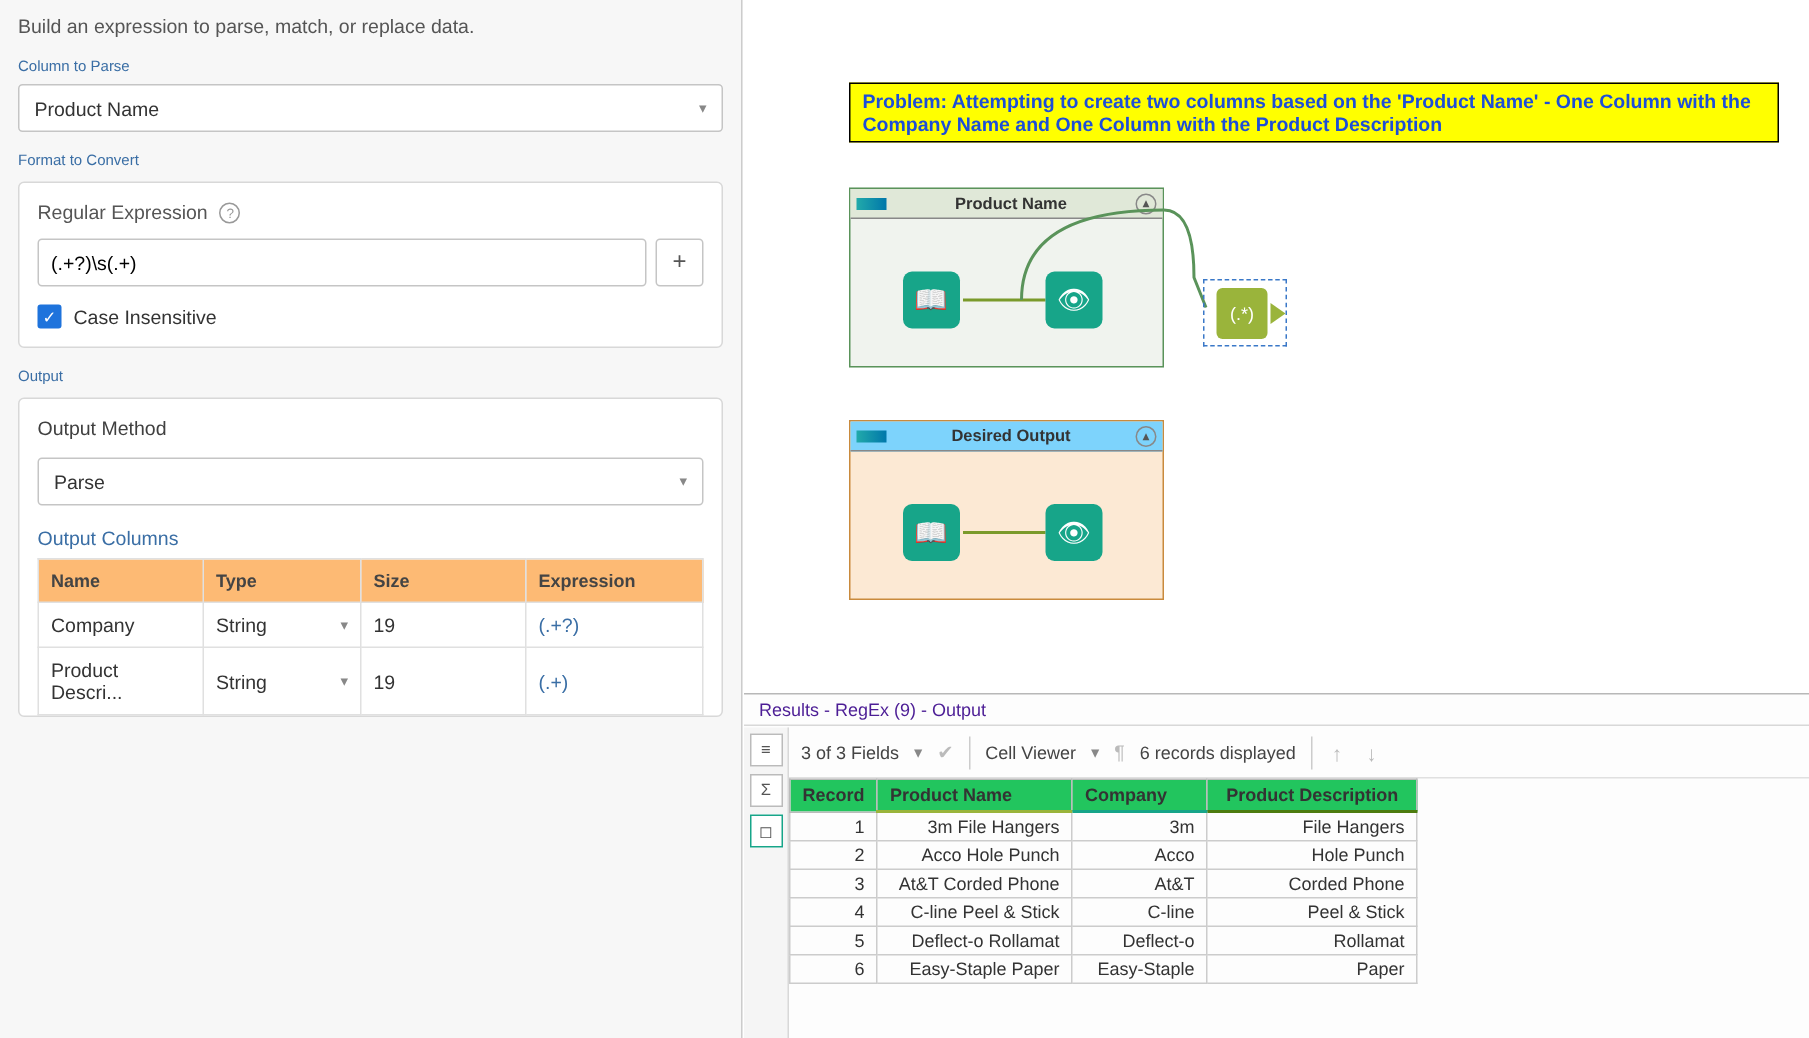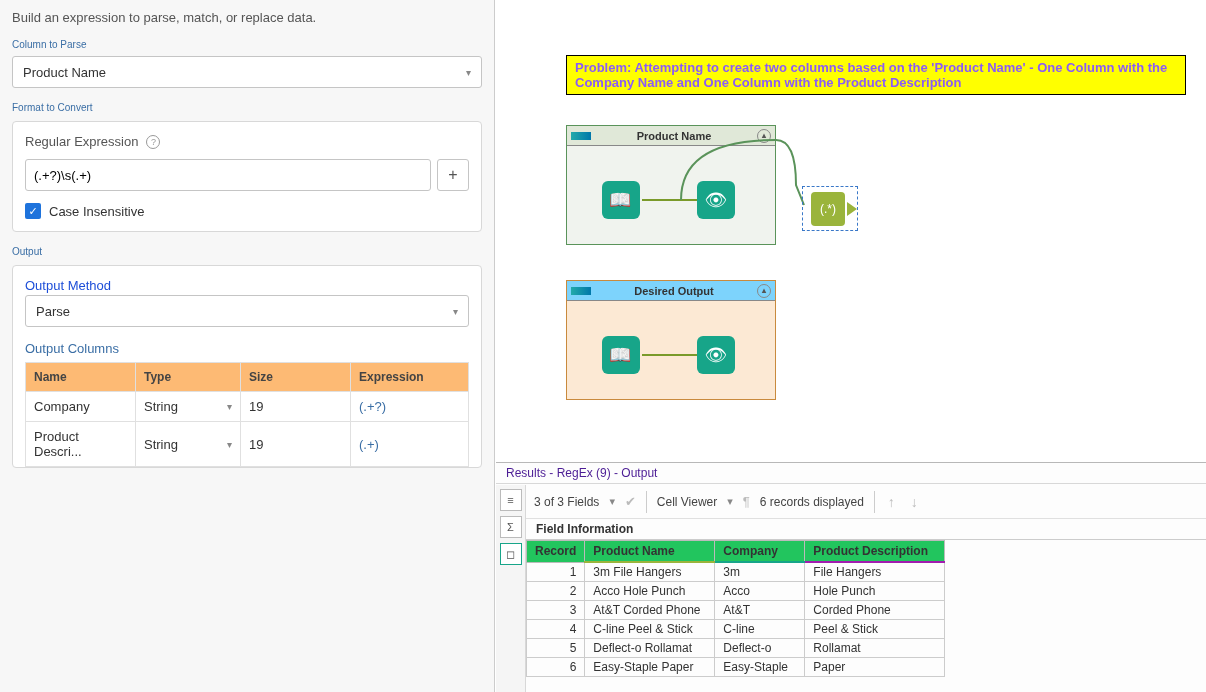--- a/index.html
+++ b/index.html
@@ -93,21 +93,21 @@
   border:1px solid #e0e0e0; padding:7px 8px; text-align:left; font-weight:normal;
 }
 .output-table th { background:#fdba74; color:#444; font-weight:600; font-size:12px;margin-top:12px; }
 .type-cell { display:flex; justify-content:space-between; align-items:center; }
 .expr-val { color:#3a6ea5; }
 
 
 .problem-box {
   position:absolute; left:70px; top:55px; width:620px;
   background: #ffff00; border:1px solid #000; padding:4px 8px;
-  font-weight:bold; font-size:13px; color:#8b5cf6;
+  font-weight:bold; font-size:13px; color:#1d4ed8;
 }
 .container-box {
   position:absolute; border:1px solid #888;
   width:210px; height:120px;
 }
 .container-header {
   height:20px; display:flex; align-items:center; justify-content:space-between;
   padding:0 4px; font-size:11px; font-weight:bold; border-bottom:1px solid #888;
 }
 .container-header .bar { width:20px; height:8px; background: linear-gradient(to right,#2aa,#07a); }
@@ -163,25 +163,25 @@
   display:flex; align-items:center; justify-content:center; font-size:11px; color:#555;
 }
 .res-main { position:absolute; left:30px; top:22px; right:0; bottom:0;border-radius:10px; }
 .field-info {
   font-weight:bold; font-size:12px; padding:3px 10px; border-bottom:1px solid #ccc;
 }
 .data-table { border-collapse:collapse; font-size:12px; }
 .data-table th {
   background:#22c55e; border:1px solid #bbb; padding:3px 8px; text-align:left; font-weight:bold;
 }
-.data-table td { border:1px solid #ccc; padding:2px 8px; }
+.data-table td { border:1px solid #ccc; padding:2px 8px;text-align:right; }
 .data-table .rec-col { text-align:right; width:50px; }
 .data-table th.pn { border-bottom:2px solid #9ab43b; }
 .data-table th.co { border-bottom:2px solid #17a589; }
-.data-table th.pd { border-bottom:2px solid #a21caf; }
+.data-table th.pd { border-bottom:2px solid #4d7c0f;text-align:center; }
 .tool-sep { width:1px; height:22px; background:#ccc; }
 .tb-text { color:#444; font-size:12px; }
 .tb-ctl { color:#888; cursor:pointer; font-size:11px; }
 .arrow { color:#bbb; font-size:14px; padding:0 3px; }
 </style>
 </head>
 <body>
 
 <div class="left-panel">
   <div class="instruction">Build an expression to parse, match, or replace data.</div>
@@ -203,21 +203,21 @@
       <div class="plus-btn">+</div>
     </div>
     <div class="checkbox-row">
       <div class="checkbox">✓</div>
       <span>Case Insensitive</span>
     </div>
   </div>
 
   <div class="section-label">Output</div>
   <div class="section-box" style="padding-bottom:0;">
-    <div style="color:#1d4ed8;margin-bottom:2px;">Output Method</div>
+    <div style="color:#404040;margin-bottom:12px;">Output Method</div>
     <div class="dropdown">
       <span>Parse</span>
       <span class="chev">▾</span>
     </div>
     <div style="color:#3a6ea5;margin:14px 0 4px 0;">Output Columns</div>
     <table class="output-table">
       <thead>
           <tr>
         <th style="width:110px">Name</th>
         <th style="width:105px">Type</th>
@@ -303,21 +303,20 @@
         <span style="color:#bbb">✔</span>
         <div class="tool-sep"></div>
         <span class="tb-text">Cell Viewer</span>
         <span class="tb-ctl">▾</span>
         <span style="color:#bbb">¶</span>
         <span class="tb-text">6 records displayed</span>
         <div class="tool-sep"></div>
         <span class="arrow">↑</span>
         <span class="arrow">↓</span>
       </div>
-      <div class="field-info">Field Information</div>
       <table class="data-table">
         <thead>
             <tr>
           <th class="rec-col">Record</th>
           <th class="pn" style="width:130px">Product Name</th>
           <th class="co" style="width:90px">Company</th>
           <th class="pd" style="width:140px">Product Description</th>
         </tr>
           </thead>
         <tbody id="results-body">

